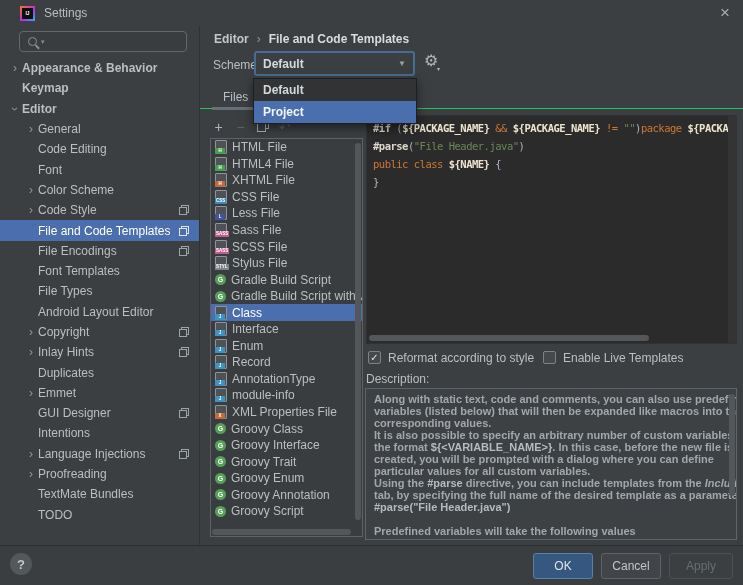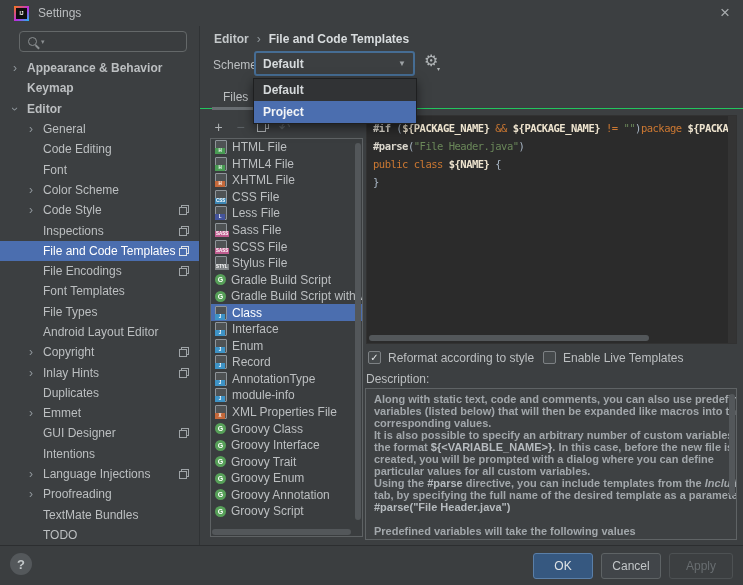--- a/index.html
+++ b/index.html
@@ -2,38 +2,38 @@
 <html><head>
 <meta charset="utf-8">
 <style>
   html,body{margin:0;padding:0}
   body{
     width:743px;height:585px;position:relative;overflow:hidden;
     background:#3C3F41;color:#BCBFC1;
     font-family:"Liberation Sans",sans-serif;font-size:12px;
   }
   
-  .titlebar{position:absolute;left:0;top:0;width:743px;height:26px;display:flex;align-items:center;padding-left:14px;box-sizing:border-box}
+  .titlebar{position:absolute;left:0;top:0;width:743px;height:26px;display:flex;align-items:center;padding-left:20px;box-sizing:border-box}
   .app-icon{width:15px;height:15px;background:linear-gradient(135deg,#F97A12 0%,#B92DE2 55%,#1BB9F1 100%);display:flex;align-items:center;justify-content:center;margin-right:9px;flex:none}
   .app-icon>span{width:11px;height:11px;background:#0E0E0E;color:#FFF;font-size:5px;font-weight:bold;display:flex;align-items:center;justify-content:center;letter-spacing:0}
   .wtitle{color:#BBBEC0}
   .close{position:absolute;right:13px;top:3px;font-size:17px;color:#A7ABAD;line-height:20px}
   
   .sidebar{position:absolute;left:0;top:26px;width:200px;height:519px;border-right:1px solid #303335;box-sizing:border-box}
   .searchbox{position:absolute;left:19px;top:5px;width:168px;height:21px;border:1px solid #646869;border-radius:4px;background:#3A3D3F;box-sizing:border-box;display:flex;align-items:center;padding-left:8px;gap:4px}
   .mag{width:7px;height:7px;border:1.5px solid #8C9092;border-radius:50%;position:relative;flex:none}
   .mag::after{content:"";position:absolute;width:5px;height:1.5px;background:#8C9092;transform:rotate(45deg);right:-4px;bottom:-2px}
   .scaret{font-size:7px;color:#8C9092}
   .tree{position:absolute;left:0;top:32px;width:199px;height:487px;overflow:hidden}
   .trow{height:20.3px;display:flex;align-items:center;position:relative;box-sizing:border-box}
   .trow.lvl0{padding-left:8px}
   .trow.lvl1{padding-left:24px}
   .chev{width:14px;flex:none;font-size:12px;color:#8F969B;text-align:center;line-height:14px}
   .chev.exp{transform:rotate(90deg)}
-  .tlabel{margin-left:5px;white-space:nowrap;color:#BCBFC1}
+  .tlabel{margin-left:0;white-space:nowrap;color:#BCBFC1}
   .lvl0 .tlabel{font-weight:bold}
   .trow.sel{background:#4B6EAF}
   .trow.sel .tlabel{color:#FFFFFF}
   .copyic{position:absolute;right:10px;top:50%;margin-top:-5px;width:10px;height:10px}
   .copyic::before{content:"";position:absolute;right:0;top:0;width:6px;height:6px;border:1px solid #9FA4A7}
   .copyic::after{content:"";position:absolute;left:0;bottom:0;width:6px;height:6px;border:1px solid #9FA4A7;background:#3C3F41}
   .trow.sel .copyic::before,.trow.sel .copyic::after{border-color:#DFE4E8}
   .trow.sel .copyic::after{background:#4B6EAF}
   
   .breadcrumb{position:absolute;left:214px;top:31px;height:16px;display:flex;gap:8px;align-items:center;font-weight:bold}
@@ -145,25 +145,20 @@
       </div>
       <div class="trow lvl1">
         <span class="chev">›</span>
         <span class="tlabel">Color Scheme</span>
       </div>
       <div class="trow lvl1">
         <span class="chev">›</span>
         <span class="tlabel">Code Style</span>
         <span class="copyic"></span>
       </div>
-      <div class="trow lvl1">
-        <span class="chev"></span>
-        <span class="tlabel">Inspections</span>
-        <span class="copyic"></span>
-      </div>
       <div class="trow lvl1 sel">
         <span class="chev"></span>
         <span class="tlabel">File and Code Templates</span>
         <span class="copyic"></span>
       </div>
       <div class="trow lvl1">
         <span class="chev"></span>
         <span class="tlabel">File Encodings</span>
         <span class="copyic"></span>
       </div>

